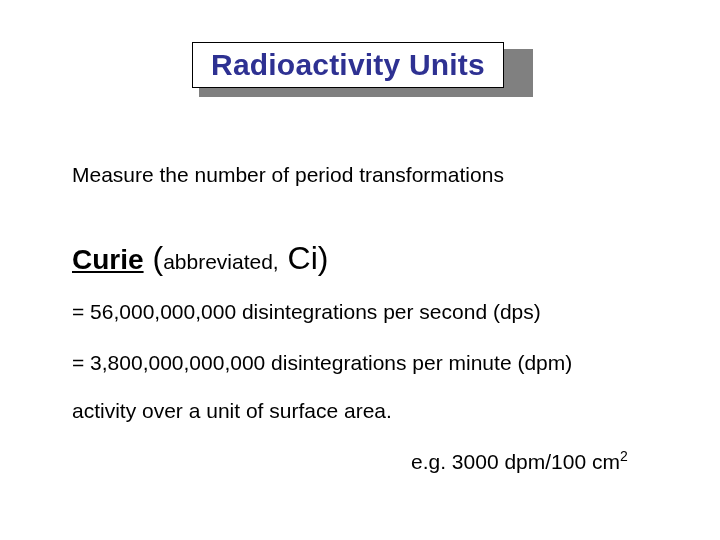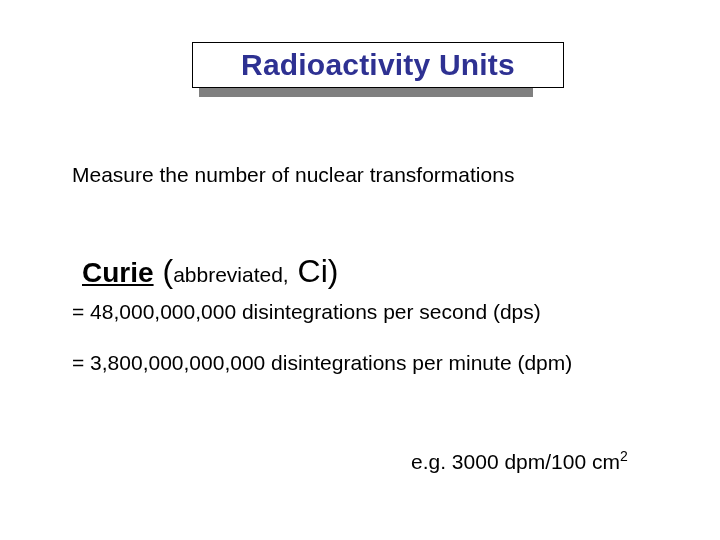--- a/index.html
+++ b/index.html
@@ -4,56 +4,57 @@
   <style>
     html, body { margin: 0; padding: 0; }
     body {
       width: 720px; height: 540px; background: #ffffff; position: relative; overflow: hidden;
       font-family: "Liberation Sans", sans-serif; color: #000;
     }
     .title-shadow {
       position: absolute; left: 199px; top: 49px; width: 334px; height: 48px; background: #808080;
     }
     .title-box {
-      position: absolute; left: 192px; top: 42px; width: 372px; height: 46px;
+      position: absolute; left: 192px; top: 42px; width: 312px; height: 46px;
       background: #fff; border: 1px solid #000; box-sizing: border-box;
       display: flex; align-items: center; justify-content: center;
     }
     .title-text {
       font-weight: bold; font-size: 30px; color: #2e3192; letter-spacing: 0.2px;
     }
     .p { position: absolute; left: 72px; font-size: 21px; line-height: 26px; white-space: nowrap; }
     .intro { top: 162px; }
-    .curie { top: 251px; font-size: 32px; line-height: 40px; margin-left: 10px; }
+    .curie { top: 232px; font-size: 32px; line-height: 52px; }
     .curie-word { font-weight: bold; text-decoration: underline; font-size: 28px; }
     .curie-small { font-size: 21px; }
     .eq1 { top: 299px; }
     .eq2 { top: 350px; }
     .contam { top: 398px; line-height: 26px; }
     .contam b { font-weight: bold; }
     .ovl { position: relative; }
     .ovl-sup { position: absolute; left: -16px; top: -4px; font-size: 21px; }
     .eg { position: absolute; left: 411px; top: 450px; font-size: 21px; white-space: nowrap; }
     .eg sup { font-size: 14px; vertical-align: 8px; line-height: 0; }
   </style>
 </head>
 <body>
 
 <div class="title-shadow"></div>
 <div class="title-box">
   <span class="title-text">Radioactivity Units</span>
 </div>
 
 <div class="p intro">
-  <div>Measure the number of nuclear transformations</div>
+  <div>Measure the number of period transformations</div>
 </div>
 
 <div class="p curie">
   <span class="curie-word">Curie</span><span> (</span><span class="curie-small">abbreviated,</span><span> Ci)</span>
 </div>
 
-<div class="p eq1">= 48,000,000,000 disintegrations per second (dps)</div>
+<div class="p eq1">= 56,000,000,000 disintegrations per second (dps)</div>
 <div class="p eq2">= 3,800,000,000,000 disintegrations per minute (dpm)</div>
 
 <div class="p contam">
+  <div>activity over a unit of surface area.</div>
 </div>
 
 <div class="eg"><span>e.g.  3000 dpm/100 cm</span><sup>2</sup></div>
 
 </body></html>

